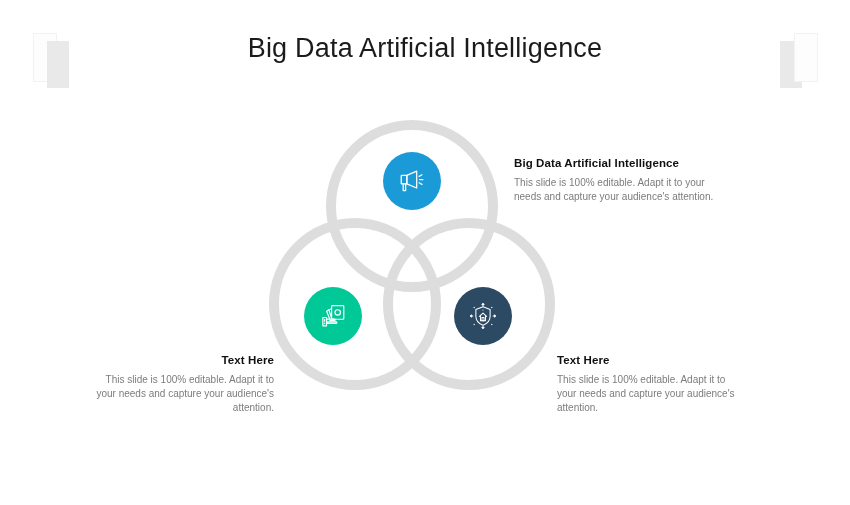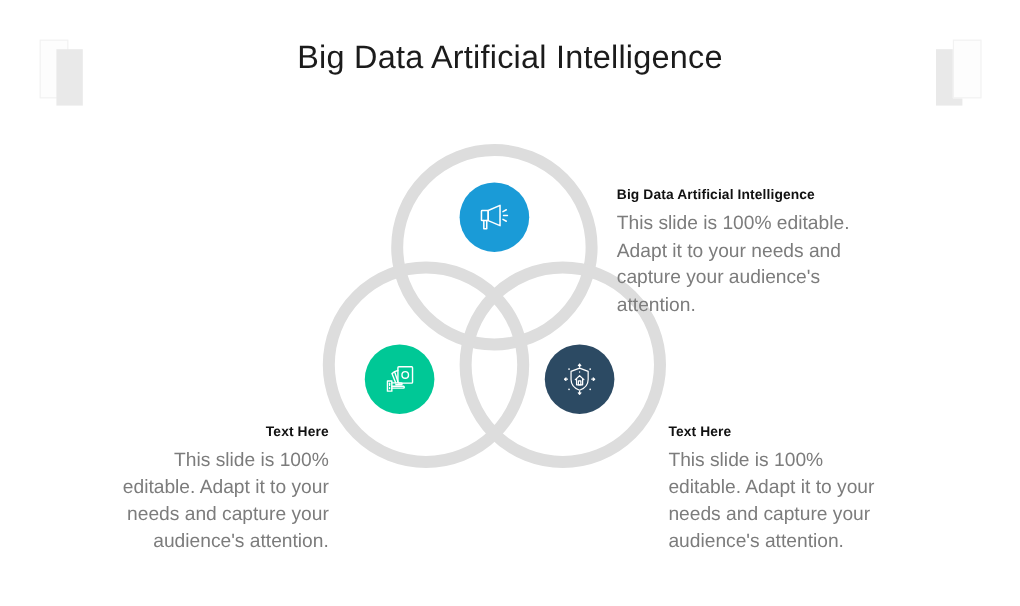--- a/index.html
+++ b/index.html
@@ -94,21 +94,21 @@
   .block { position: absolute; }
   .block h3 {
     margin: 0 0 7px 0;
     font-size: 11.5px;
     font-weight: bold;
     color: #111111;
     letter-spacing: 0.1px;
   }
   .block p {
     margin: 0;
-    font-size: 16px;
+    font-size: 10px;
     line-height: 1.42;
     color: #7c7c7c;
   }
   .block-tr   { left: 514px; top: 157px; width: 200px; text-align: left; }
   .block-bl   { left: 96px;  top: 354px; width: 178px; text-align: right; }
   .block-br   { left: 557px; top: 354px; width: 182px; text-align: left; }
 </style>
 </head>
 <body>
 

